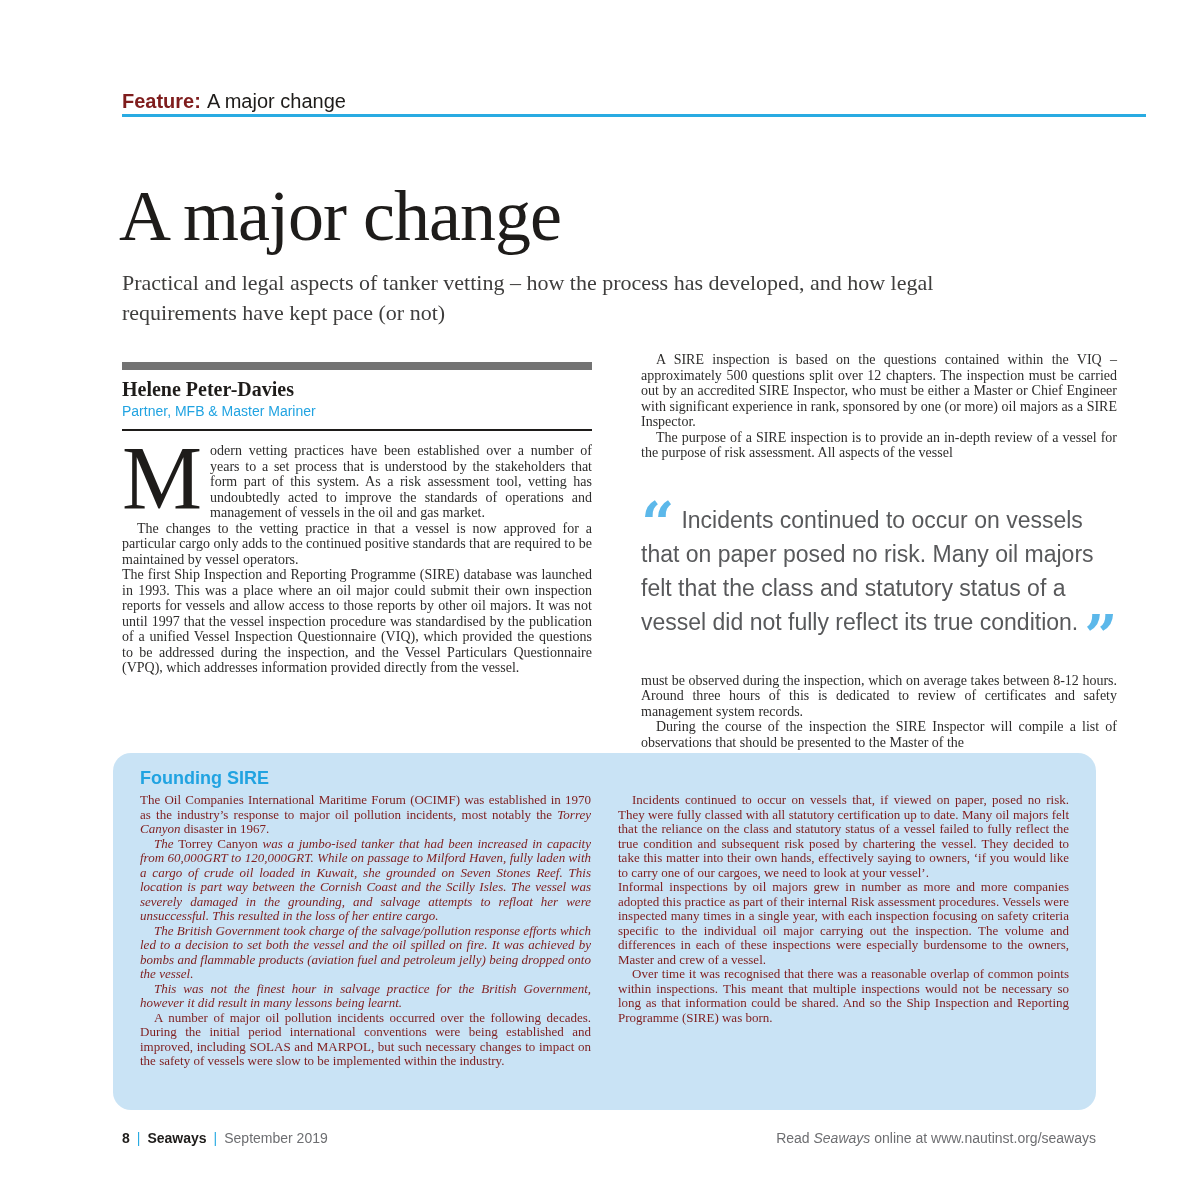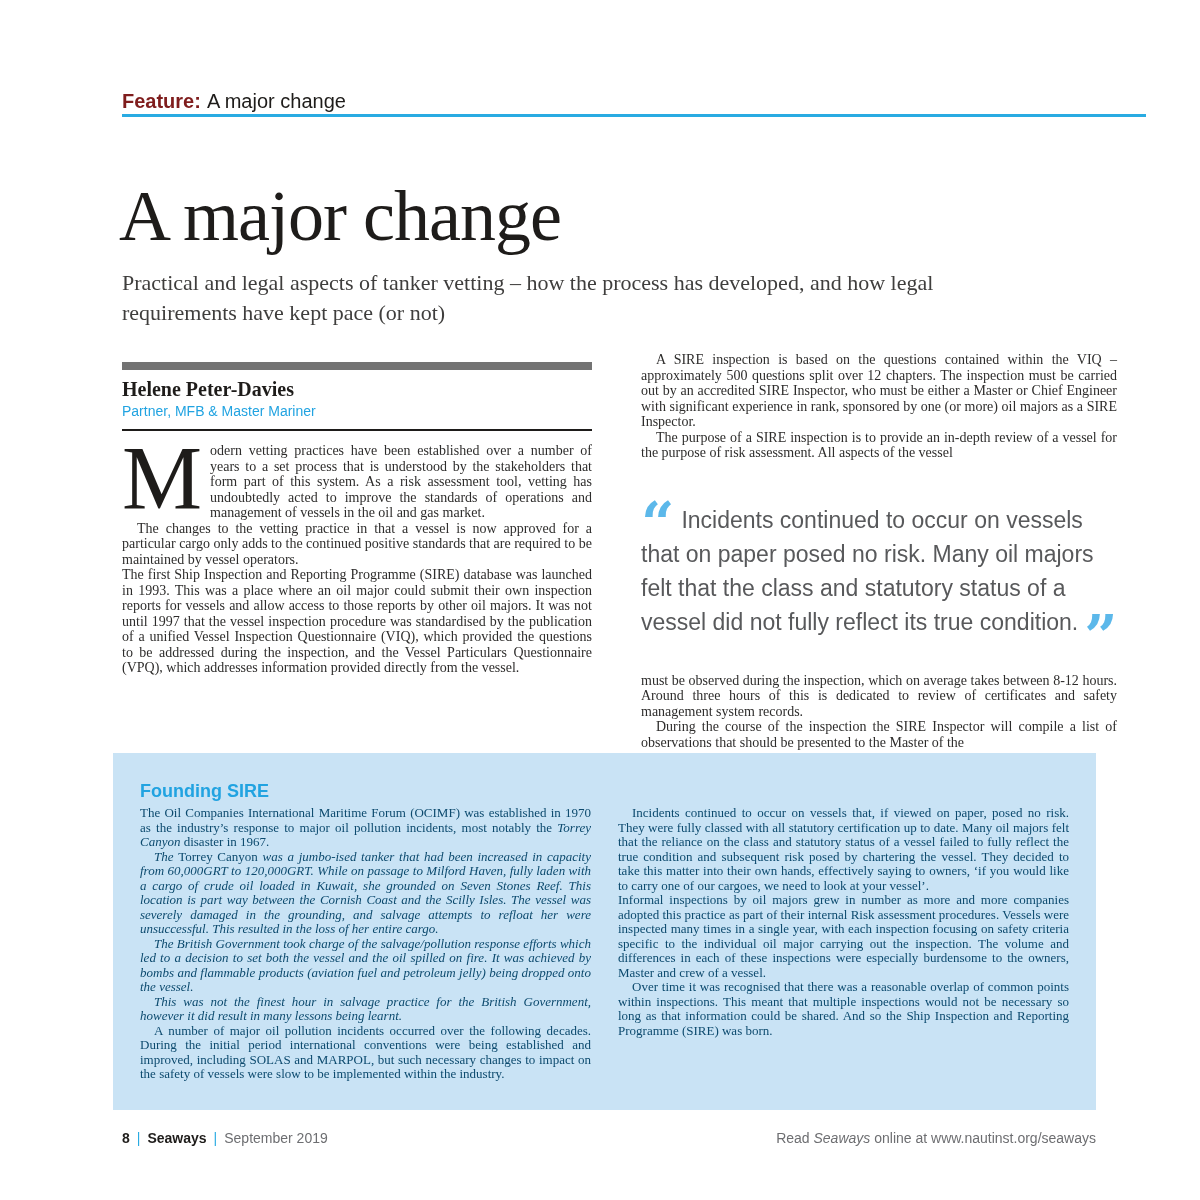--- a/index.html
+++ b/index.html
@@ -52,29 +52,29 @@
     font-family:"Liberation Sans", sans-serif; font-size:23px; line-height:34px;
     color:#58595b; text-align:left;
   }
   .q-open, .q-close { color:#5cb8ea; font-family:"DejaVu Serif", serif; font-weight:700; letter-spacing:-3px; }
   .q-open  { font-size:58px; line-height:0; vertical-align:-16px; margin-right:10px; }
   .q-close { font-size:58px; line-height:0; vertical-align:-26px; margin-left:6px; }
 
   
   .info-box {
     position:absolute; left:113px; top:753px; width:983px; height:357px;
-    background:#c9e3f5; box-sizing:border-box; padding:28px 27px; overflow:hidden;
+    background:#c9e3f5; box-sizing:border-box; padding:15px 27px; overflow:hidden;border-radius:18px;
   }
   .box-head {
     font-family:"Liberation Sans", sans-serif; font-size:18px; font-weight:700;
     color:#21a3e1; margin:0 0 4px 0;
   }
   .box-cols { display:flex; gap:27px; }
   .box-col { width:451px; }
-  p.box-p { margin:0; font-size:13px; line-height:14.5px; text-align:justify; color:#0c4a6e; }
+  p.box-p { margin:0; font-size:13px; line-height:14.5px; text-align:justify; color:#7f1d1d; }
   p.box-indent { text-indent:14px; }
   .italic { font-style:italic; }
   .roman  { font-style:normal; }
 
   
   .footer {
     position:absolute; left:122px; top:1130px; width:974px;
     font-family:"Liberation Sans", sans-serif; font-size:14px; color:#1e1c1a;
     display:flex; justify-content:space-between; align-items:baseline;gap:6px;
   }

